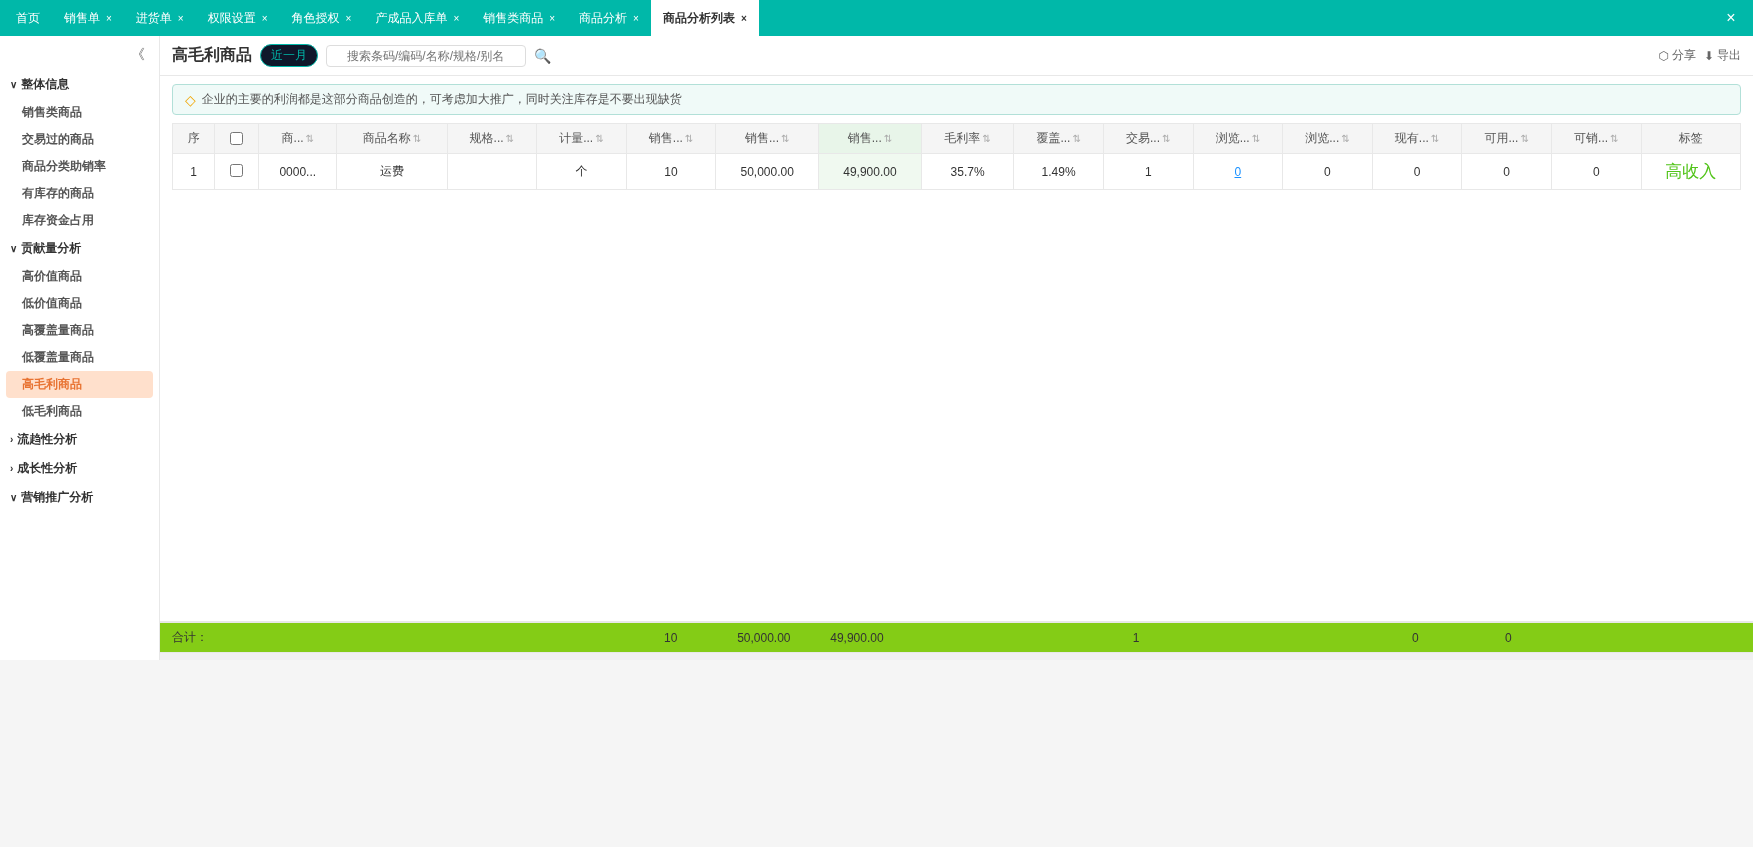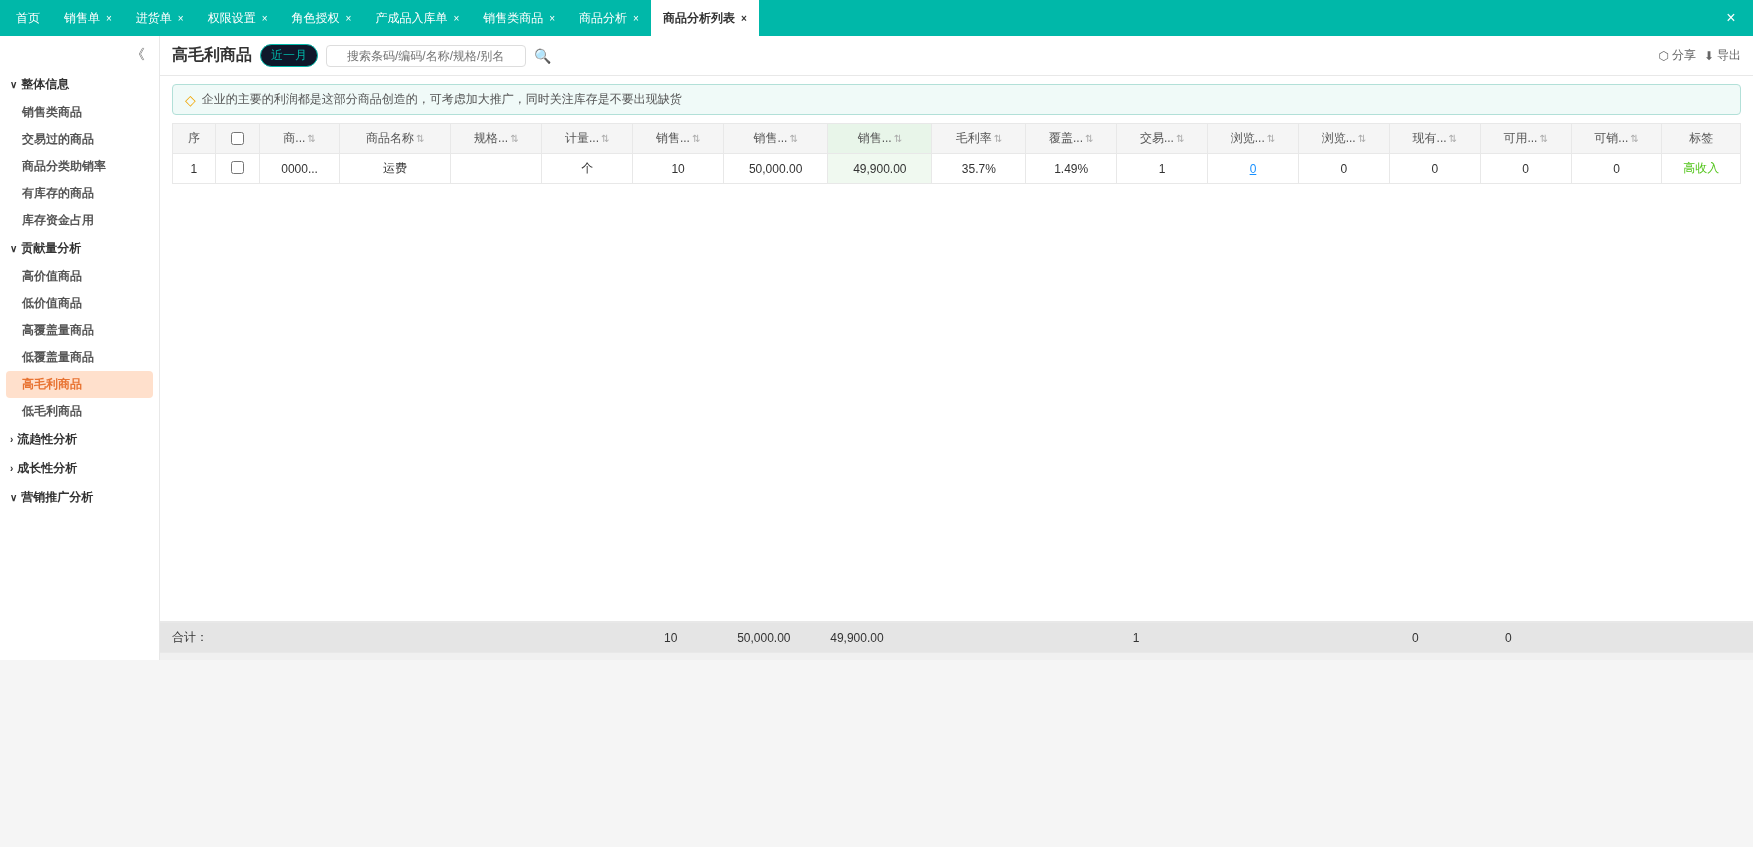--- a/index.html
+++ b/index.html
@@ -196,26 +196,26 @@
       gap: 2px;
     }
     .sort-icon { font-size: 10px; color: #aaa; }
     tbody tr td {
       border: 1px solid #e8e8e8;
       padding: 6px 8px;
       text-align: center;
       color: #333;
       white-space: nowrap;
     }
-    .tag-high { color: #52c41a; font-size: 12px; }
+    .tag-high { color: #52c41a; font-size: 17px; }
     .link-style { color: #1890ff; text-decoration: underline; cursor: pointer; }
 
     
     .table-footer {
-      background: #e5e5e5;
+      background: #84cc16;
       border-top: 2px solid #e8e8e8;
       padding: 6px 12px;
       display: flex;
       align-items: center;
       flex-shrink: 0;
     }
     .footer-label { color: #333; margin-right: 20px; min-width: 60px; }
     .footer-cells {
       display: flex;
       flex: 1;

